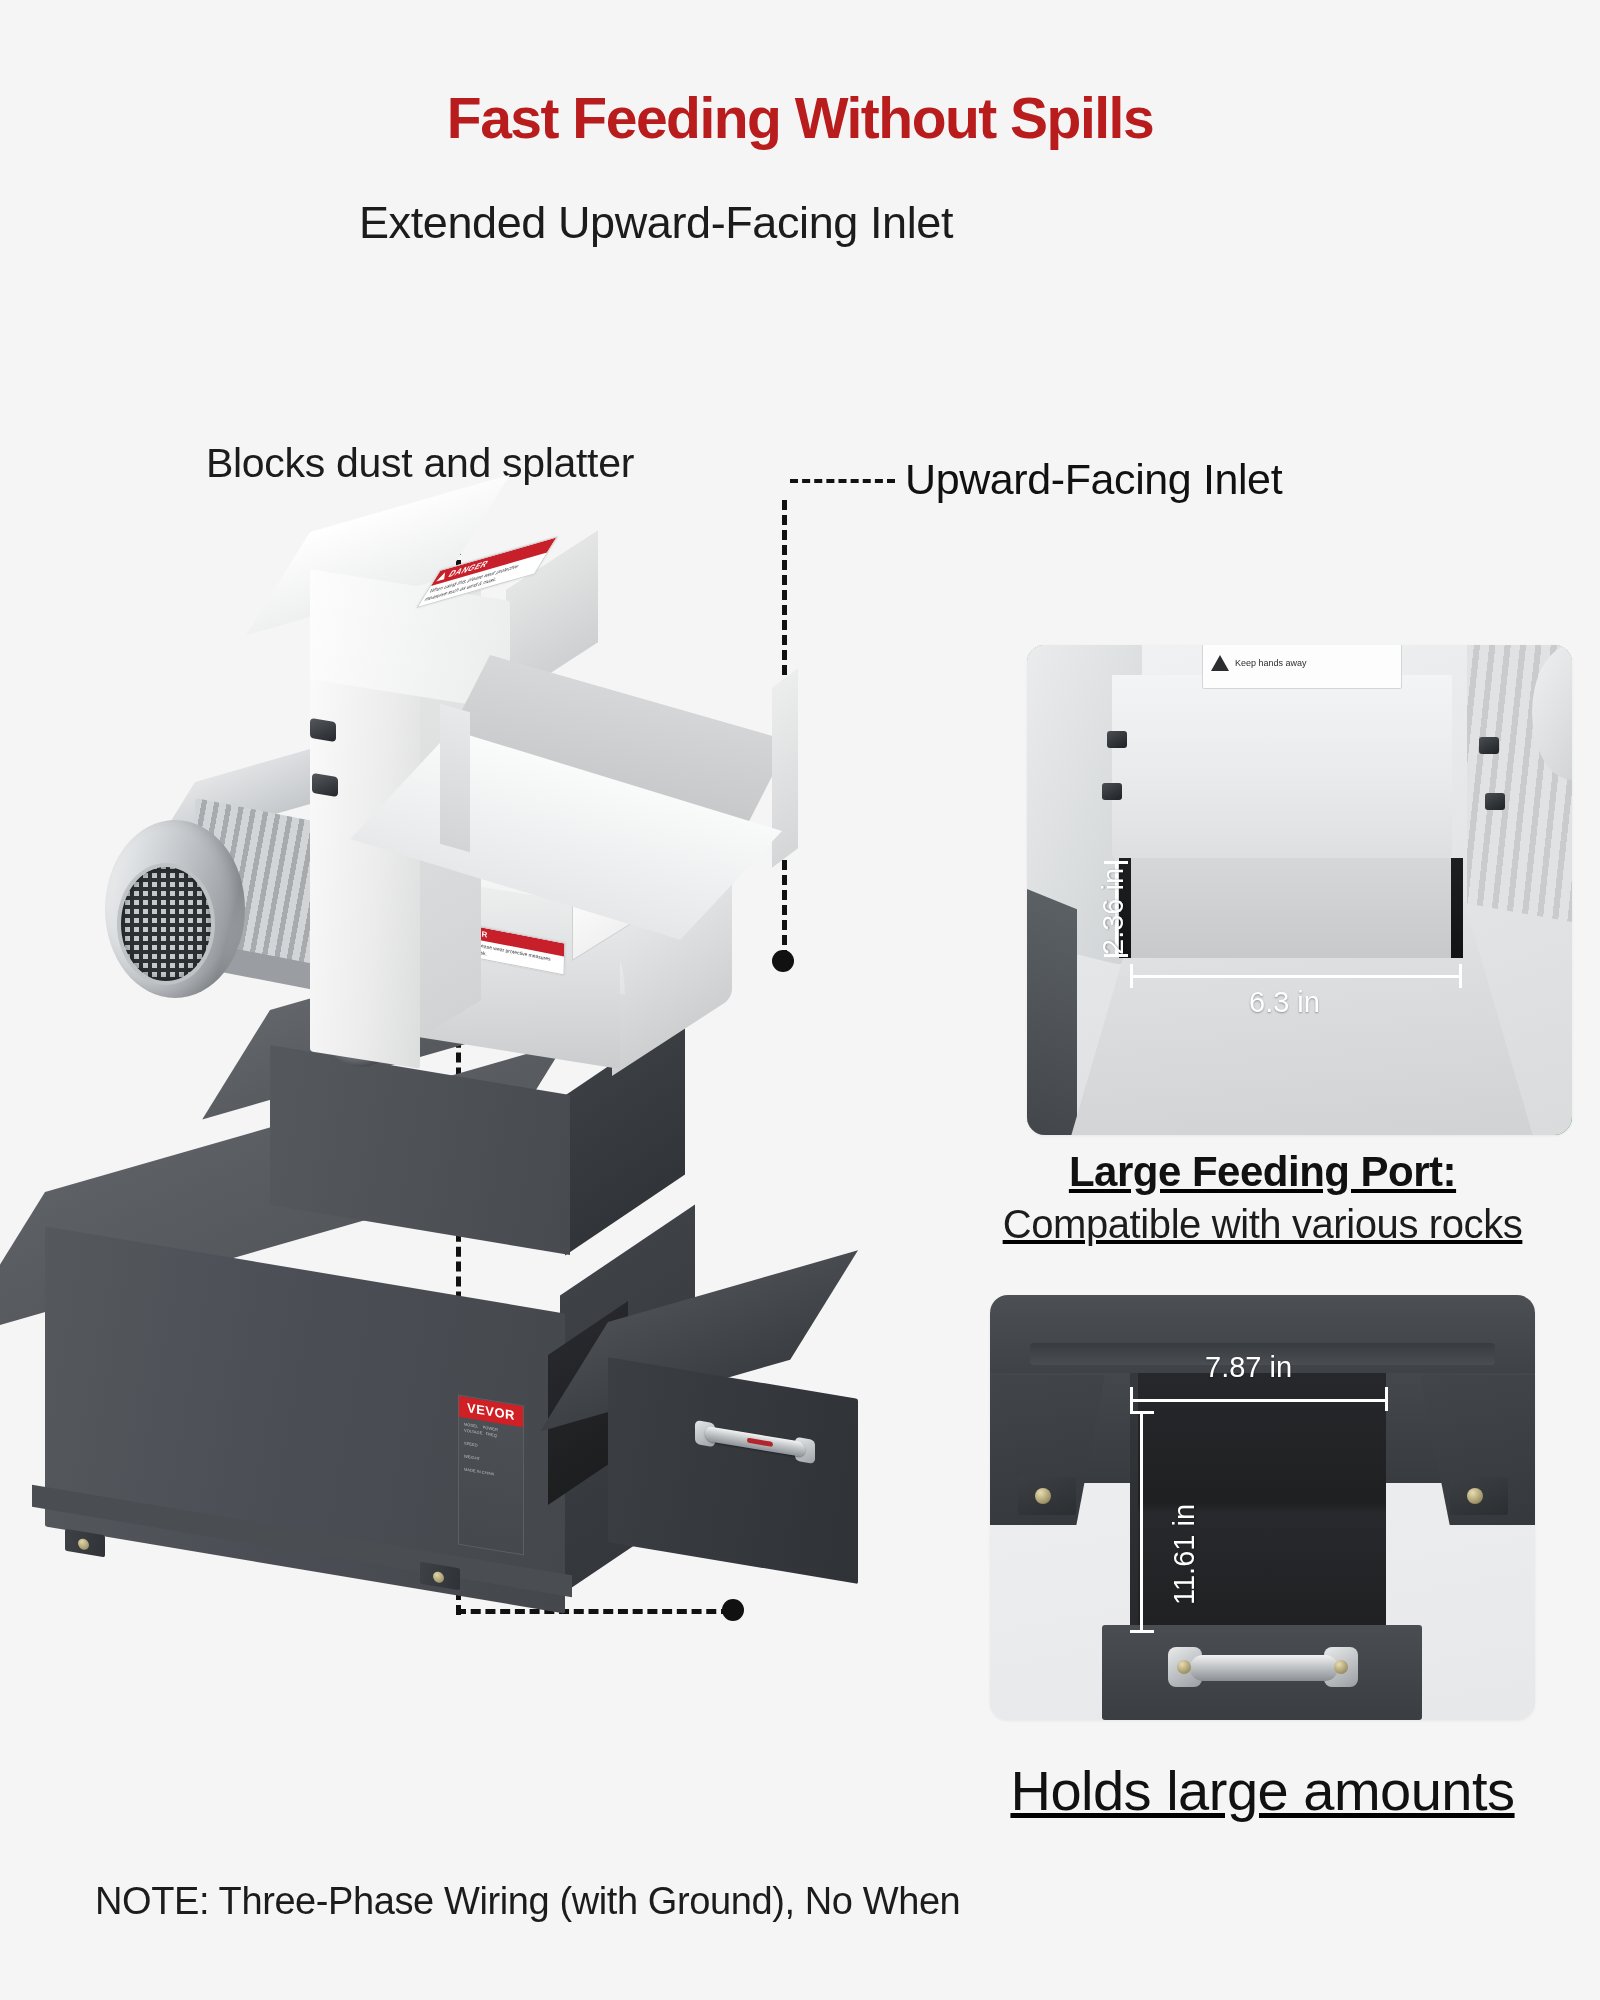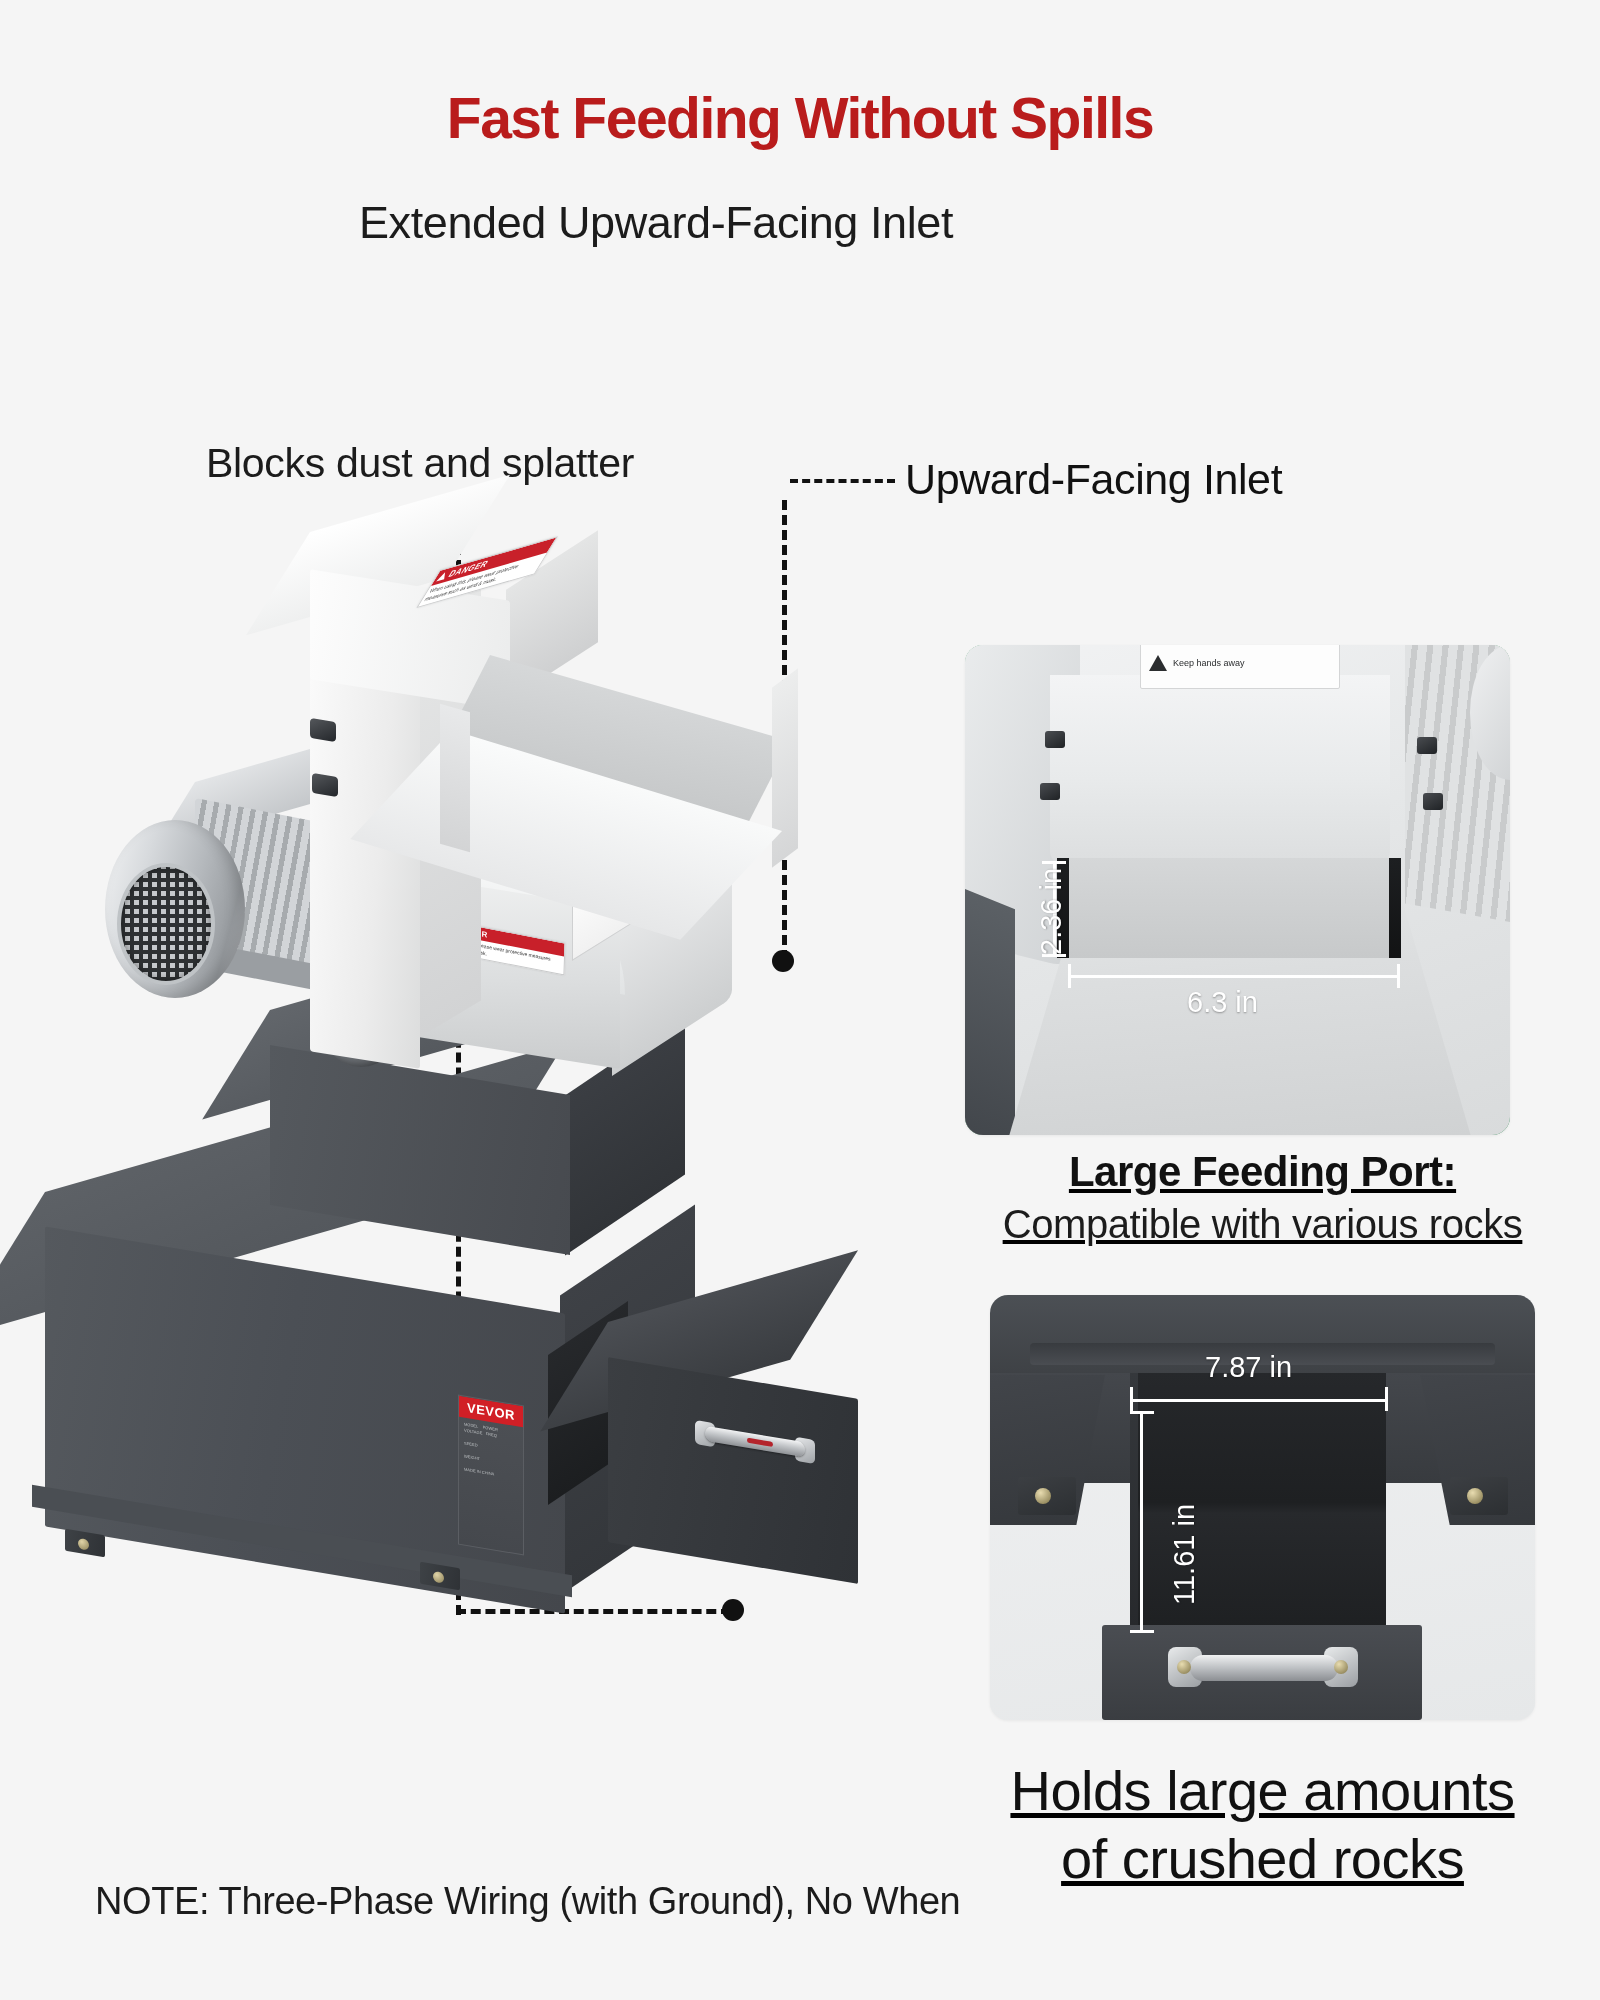--- a/index.html
+++ b/index.html
@@ -306,21 +306,21 @@
   .foot .screw{
     position:absolute; left:13px; top:7px; width:11px; height:11px; border-radius:50%;
     background:radial-gradient(circle at 35% 30%,#e0d4a8,#8a7f55);
   }
 
   
   .panel{
     position:absolute; border-radius:18px; overflow:hidden;
     box-shadow:0 1px 3px rgba(0,0,0,.06);
   }
-  .panel-top { left:965px; top:645px; width:545px; height:490px; background:#15803d; }
+  .panel-top { left:1027px; top:645px; width:545px; height:490px; background:#15803d; }
   .panel-bot { left:990px; top:1295px; width:545px; height:425px; background:#e9ebec; }
 
   
   .pt-bg{
     position:absolute; inset:0;
     background:linear-gradient(160deg,#f2f3f4 0%,#e5e7e8 45%,#d9dbdc 100%);
   }
   .pt-left-wall{
     position:absolute; left:-10px; top:-20px; width:125px; height:330px;
     background:linear-gradient(110deg,#eceeef,#cfd2d4);
@@ -644,18 +644,17 @@
     <div class="dim-txt" style="left:215px; top:56px;">7.87 in</div>
 
     <div class="dim-line-v" style="left:150px; top:116px; height:222px;"></div>
     <div class="dim-cap-h" style="left:140px; top:116px;"></div>
     <div class="dim-cap-h" style="left:140px; top:335px;"></div>
     <div class="dim-txt vert" style="left:178px; top:310px;">11.61 in</div>
   </div>
 
   <div class="cap cap-bot">
     <div class="l1">Holds large amounts</div>
-    <div class="l2">of crushed rocks</div>
   </div>
 
   <div class="note">NOTE: Three-Phase Wiring (with Ground), No When</div>
 
 </div>
 
 </body></html>

